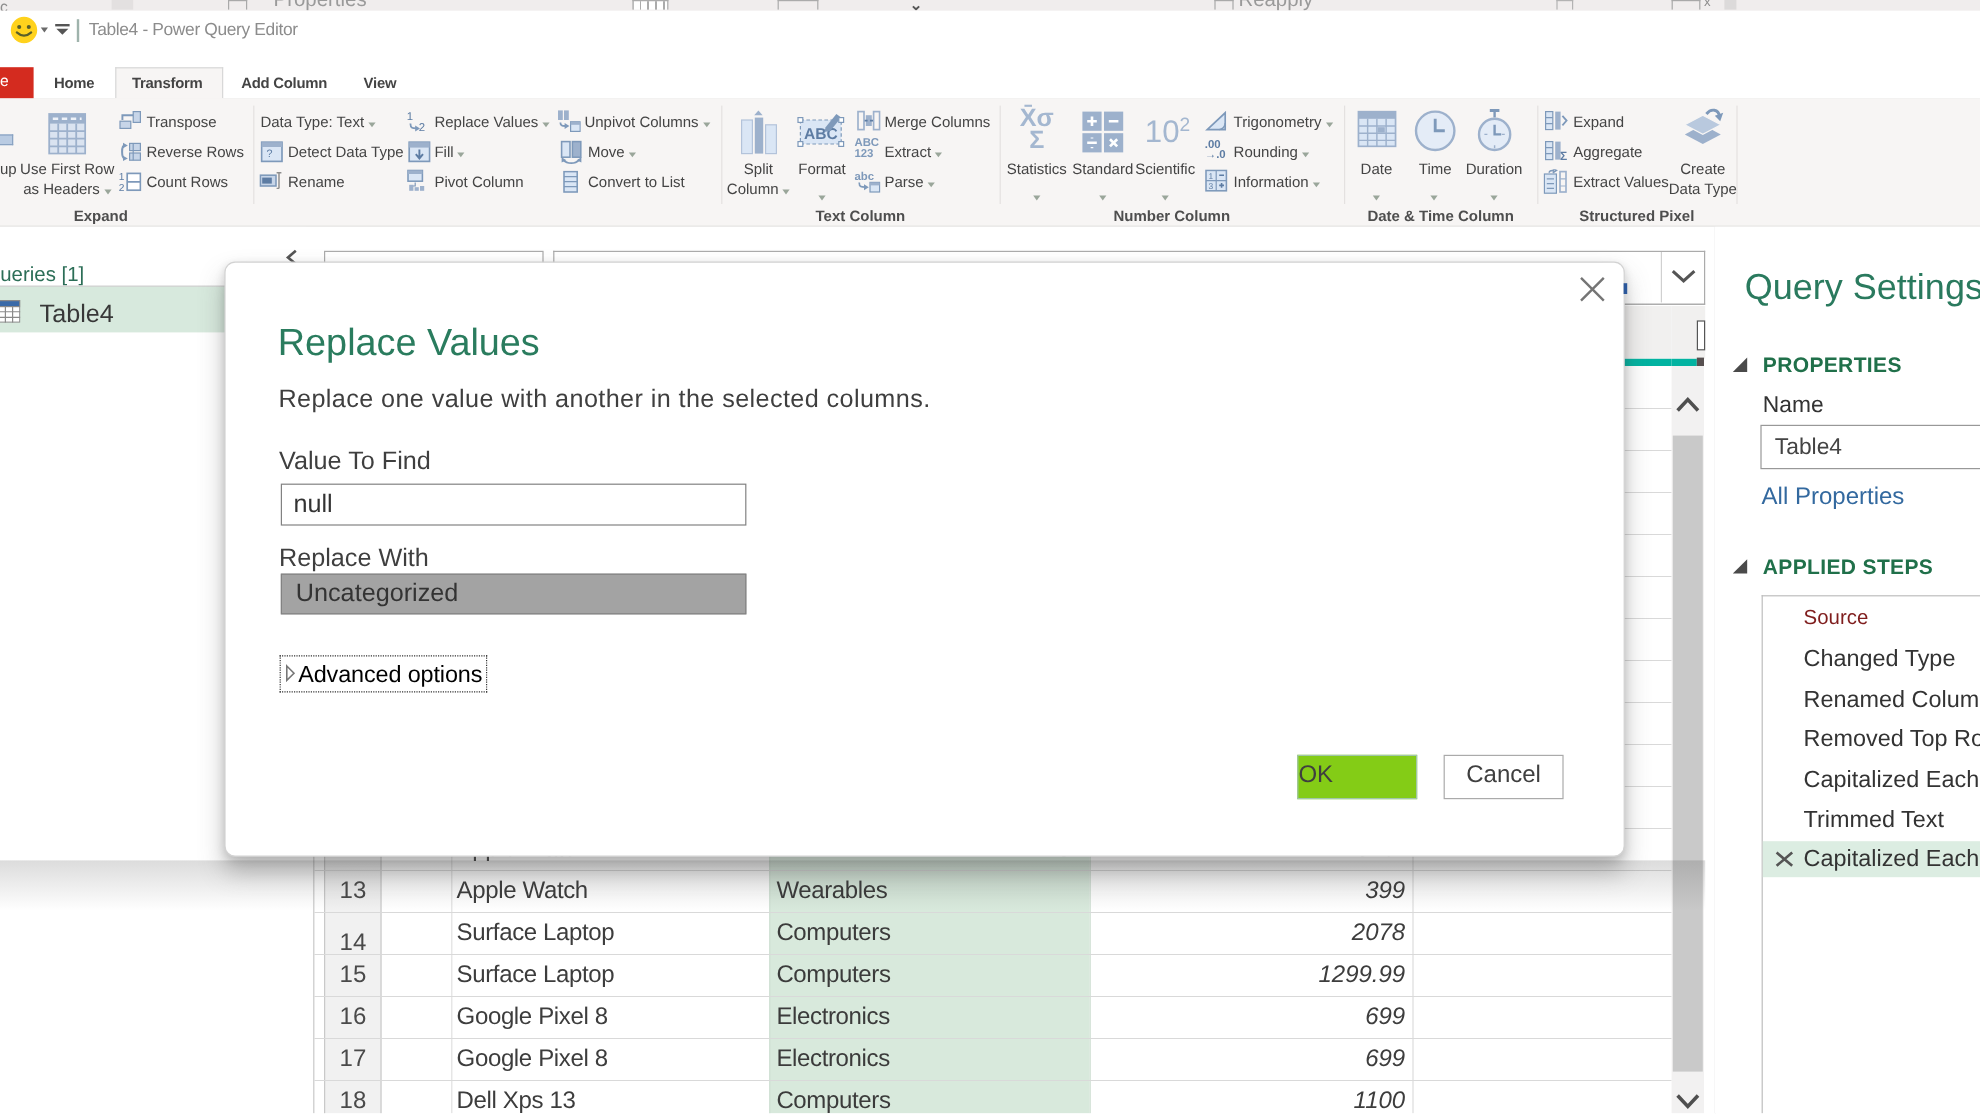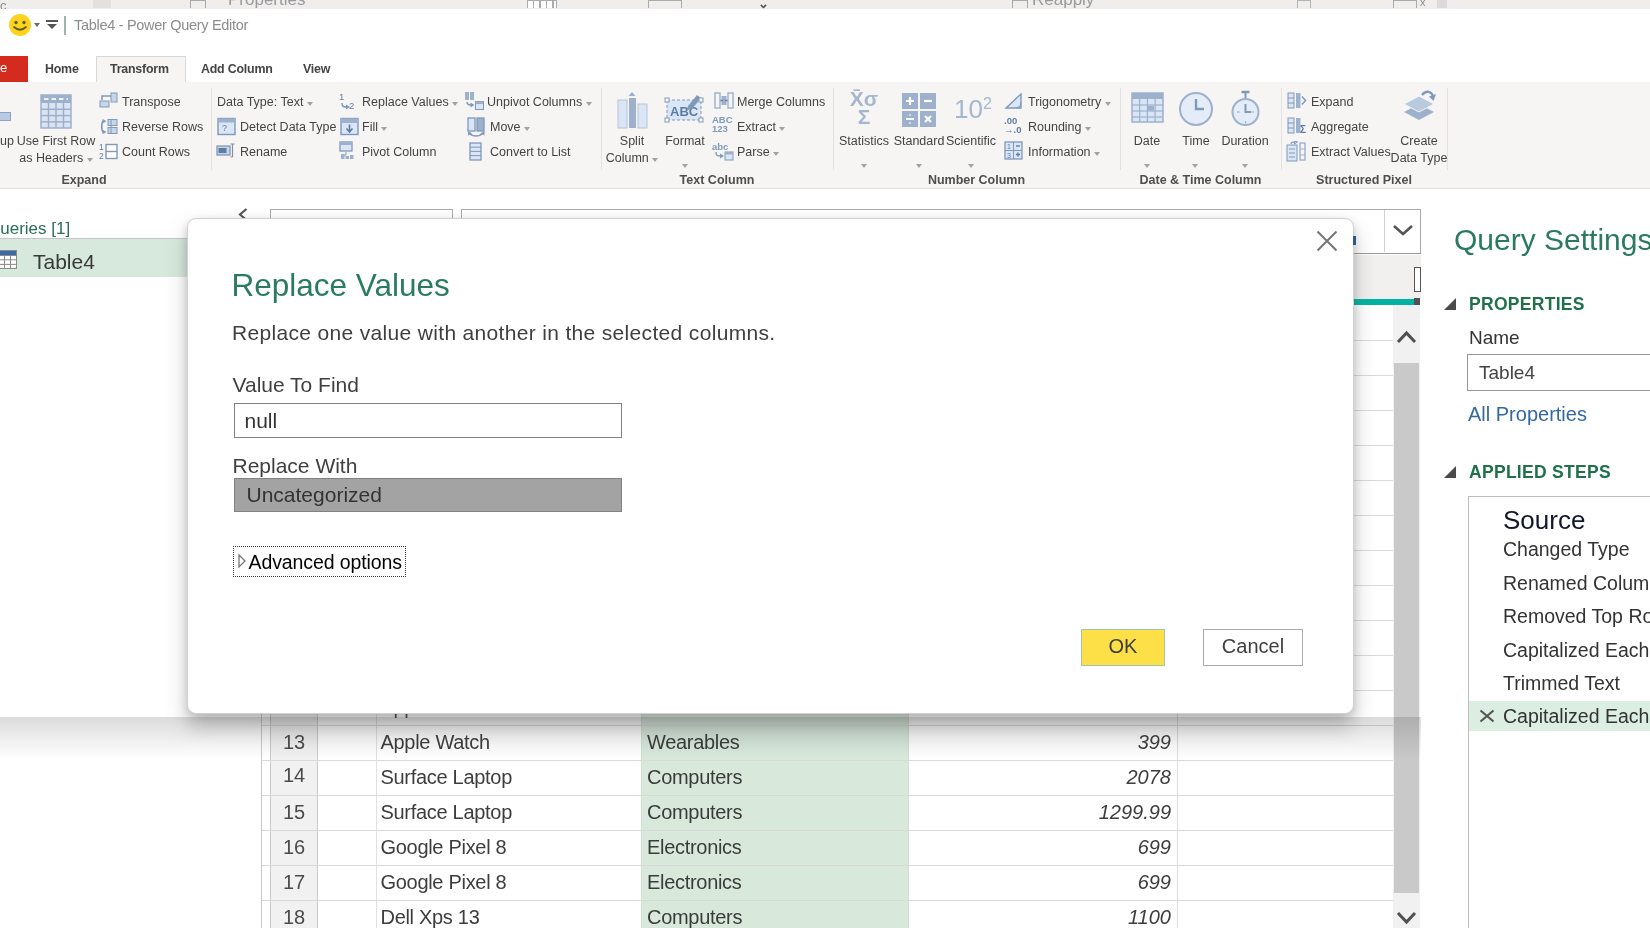--- a/index.html
+++ b/index.html
@@ -375,21 +375,21 @@
       </div>
 
       <div class="abs" style="left:0;top:469.5px;width:1132px;height:35px;">
         <div class="abs" style="left:8.8px;width:48.6px;height:35px;text-align:center;font-size:20px;color:#4a4a4a;padding-top:6px;">13</div>
         <div class="abs" style="left:119.5px;top:6px;font-size:20px;letter-spacing:-0.3px;color:#3d3d3d;">Apple Watch</div>
         <div class="abs" style="left:386px;top:6px;font-size:20px;letter-spacing:-0.3px;color:#3b3b3b;">Wearables</div>
         <div class="abs" style="left:650px;width:260px;height:35px;text-align:right;font-size:20px;font-style:italic;color:#3d3d3d;padding-top:6px;">399</div>
       </div>
 
       <div class="abs" style="left:0;top:504.5px;width:1132px;height:35px;">
-        <div class="abs" style="left:8.8px;width:48.6px;height:35px;text-align:center;font-size:20px;color:#4a4a4a;padding-top:4px;">14</div>
+        <div class="abs" style="left:8.8px;width:48.6px;height:35px;text-align:center;font-size:20px;color:#4a4a4a;padding-top:15px;">14</div>
         <div class="abs" style="left:119.5px;top:6px;font-size:20px;letter-spacing:-0.3px;color:#3d3d3d;">Surface Laptop</div>
         <div class="abs" style="left:386px;top:6px;font-size:20px;letter-spacing:-0.3px;color:#3b3b3b;">Computers</div>
         <div class="abs" style="left:650px;width:260px;height:35px;text-align:right;font-size:20px;font-style:italic;color:#3d3d3d;padding-top:6px;">2078</div>
       </div>
 
       <div class="abs" style="left:0;top:539.5px;width:1132px;height:35px;">
         <div class="abs" style="left:8.8px;width:48.6px;height:35px;text-align:center;font-size:20px;color:#4a4a4a;padding-top:6px;">15</div>
         <div class="abs" style="left:119.5px;top:6px;font-size:20px;letter-spacing:-0.3px;color:#3d3d3d;">Surface Laptop</div>
         <div class="abs" style="left:386px;top:6px;font-size:20px;letter-spacing:-0.3px;color:#3b3b3b;">Computers</div>
         <div class="abs" style="left:650px;width:260px;height:35px;text-align:right;font-size:20px;font-style:italic;color:#3d3d3d;padding-top:6px;">1299.99</div>
@@ -441,21 +441,21 @@
   <div class="abs" style="left:15px;top:108.5px;width:0;height:0;border-bottom:12px solid #4a4a4a;border-left:12px solid transparent;"></div>
   <div class="abs" style="left:40px;top:105px;font-size:17.5px;font-weight:bold;color:#20704a;letter-spacing:0.3px;">PROPERTIES</div>
   <div class="abs" style="left:40px;top:138px;font-size:19px;color:#333;">Name</div>
   <div class="abs" style="left:38px;top:164.5px;width:190px;height:37.5px;background:#fff;border:1px solid #989898;">
     <div class="abs" style="left:11px;top:7px;font-size:19px;color:#444;">Table4</div>
   </div>
   <div class="abs" style="left:39px;top:214px;font-size:20px;color:#33699f;">All Properties</div>
   <div class="abs" style="left:15px;top:276.5px;width:0;height:0;border-bottom:12px solid #4a4a4a;border-left:12px solid transparent;"></div>
   <div class="abs" style="left:40px;top:273px;font-size:17.5px;font-weight:bold;color:#20704a;letter-spacing:0.3px;">APPLIED STEPS</div>
   <div class="abs" style="left:39.4px;top:307.3px;width:182px;height:432px;border:1px solid #bdbdbd;border-right:none;border-bottom:none;background:#fff;"></div>
-  <div class="abs" style="left:74px;top:316px;font-size:26px;color:#0f172a;">Source</div>
+  <div class="abs" style="left:74px;top:316px;font-size:17px;color:#7f1d1d;">Source</div>
   <div class="abs" style="left:74px;top:349.4px;font-size:19.5px;color:#333;">Changed Type</div>
   <div class="abs" style="left:74px;top:382.8px;font-size:19.5px;color:#333;">Renamed Columns</div>
   <div class="abs" style="left:74px;top:416.2px;font-size:19.5px;color:#333;">Removed Top Rows</div>
   <div class="abs" style="left:74px;top:449.6px;font-size:19.5px;color:#333;">Capitalized Each Wor</div>
   <div class="abs" style="left:74px;top:483px;font-size:19.5px;color:#333;">Trimmed Text</div>
   <div class="abs" style="left:40.4px;top:512px;width:181px;height:30px;background:#dcede2;"></div>
   <svg class="abs" style="left:49px;top:518px;" width="18" height="18" viewBox="0 0 18 18">
     <path d="M2.5 3.5 L15.5 14.5 M15.5 3.5 L2.5 14.5" stroke="#555" stroke-width="2.2" fill="none"></path>
   </svg>
   <div class="abs" style="left:74px;top:516.4px;font-size:19.5px;color:#333;">Capitalized Each Wor</div>
@@ -475,21 +475,21 @@
   <div class="abs" style="left:45px;top:235.5px;font-size:21px;color:#3f3f3f;">Replace With</div>
   <div class="abs" style="left:46px;top:259px;width:388px;height:34px;background:#a3a3a3;border:1px solid #828282;">
     <div class="abs" style="left:12px;top:4px;font-size:21px;color:#333;">Uncategorized</div>
   </div>
   <div class="abs" style="left:45px;top:327.5px;width:173px;height:31px;border:1px dotted #333;">
     <svg class="abs" style="left:3px;top:6px;" width="10" height="16" viewBox="0 0 10 16">
       <path d="M2 2 L8 8 L2 14 Z" fill="none" stroke="#777" stroke-width="1.3"></path>
     </svg>
     <div class="abs" style="left:15px;top:3.5px;font-size:19.5px;letter-spacing:-0.1px;color:#000000;">Advanced options</div>
   </div>
-  <div class="abs" style="left:893.5px;top:410px;width:84px;height:37px;background:#fde047;border:1.5px solid #a0c6a9;text-align:center;">
+  <div class="abs" style="left:893.5px;top:410px;width:100px;height:37px;background:#84cc16;border:1.5px solid #a0c6a9;text-align:left;">
     <div style="font-size:20px;color:#3f3f3f;margin-top:5px;">OK</div>
   </div>
   <div class="abs" style="left:1015.5px;top:410px;width:100px;height:37px;background:#fff;border:1.5px solid #aaaaaa;text-align:center;">
     <div style="font-size:20px;color:#3f3f3f;margin-top:5px;">Cancel</div>
   </div>
 </div>
 
 <div class="abs" style="left:0;top:716.5px;width:1421px;height:42px;background:linear-gradient(180deg, rgba(45,45,45,0.17), rgba(45,45,45,0.0));pointer-events:none;"></div>
 
 <div class="abs" style="left:1353px;top:236px;width:2.5px;height:9px;background:#2b579a;"></div>

